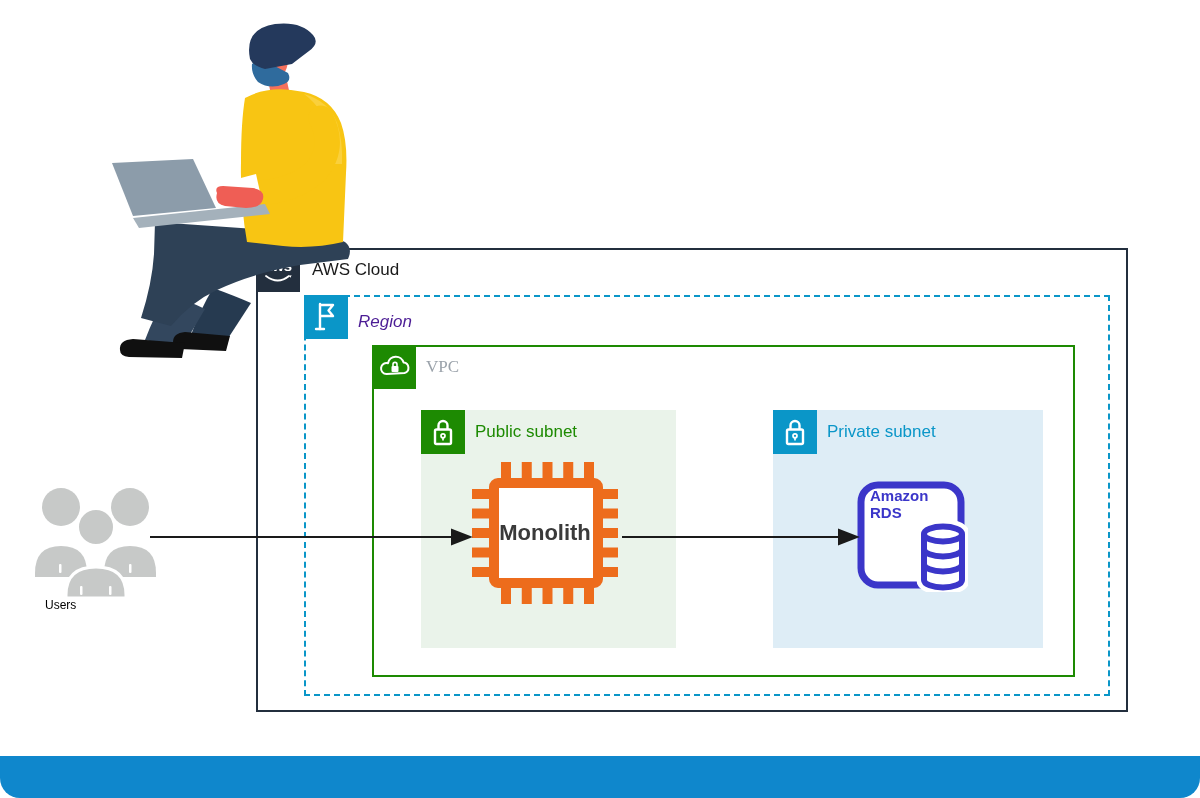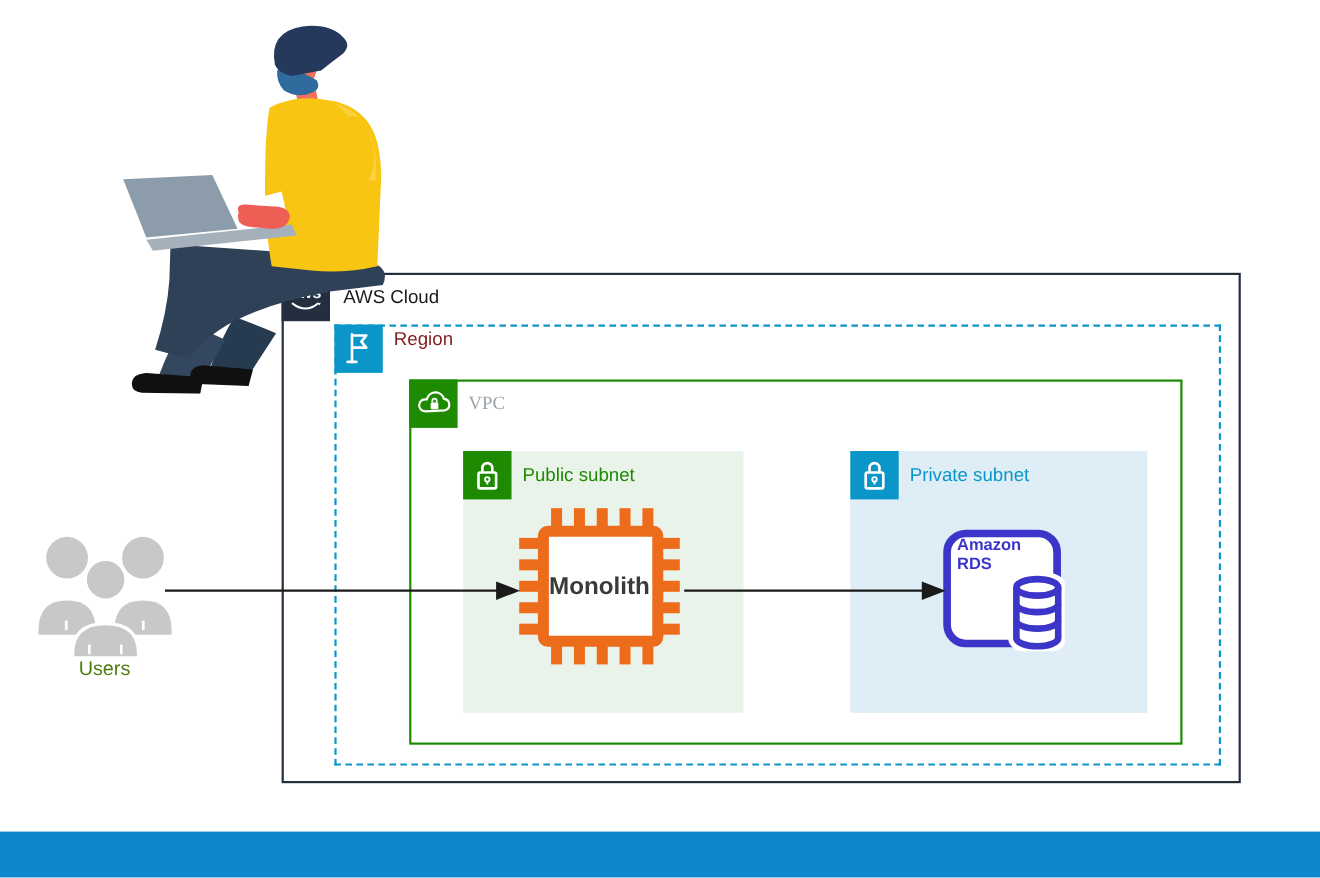--- a/index.html
+++ b/index.html
@@ -1,18 +1,18 @@
 <!DOCTYPE html>
 <html><head>
 <meta charset="utf-8">
 <style>
   html,body{margin:0;padding:0;background:#fff;}
   #canvas{
     position:relative;width:1200px;height:798px;background:#fff;
-    font-family:"Liberation Sans", sans-serif;overflow:hidden;
+    font-family:"Liberation Sans", sans-serif;overflow:hidden;border-radius:20px;
   }
   .abs{position:absolute;}
   
   .aws-cloud-box{left:256px;top:248px;width:872px;height:464px;
     border:2px solid #232F3E;box-sizing:border-box;background:#fff;z-index:1;}
   .region-box{left:304px;top:295px;width:806px;height:401px;
     border:2px dashed #0A96C8;box-sizing:border-box;z-index:2;}
   .vpc-box{left:372px;top:345px;width:703px;height:332px;
     border:2px solid #1D8A02;box-sizing:border-box;z-index:3;}
   .public-subnet-box{left:421px;top:410px;width:255px;height:238px;
@@ -24,36 +24,36 @@
     justify-content:center;z-index:6;}
   .aws-logo{left:256px;top:248px;background:#232F3E;}
   .region-icon{left:304px;top:295px;background:#0A96C8;}
   .vpc-icon{left:372px;top:345px;background:#1D8A02;}
   .public-subnet-icon{left:421px;top:410px;background:#1D8A02;}
   .private-subnet-icon{left:773px;top:410px;background:#0A96C8;}
   
   .group-label{height:44px;display:flex;align-items:center;
     font-size:17px;z-index:6;white-space:nowrap;}
   .aws-cloud-label{left:312px;top:248px;color:#1A1A1A;}
-  .region-label{left:358px;top:287px;color:#7f1d1d;}
+  .region-label{left:358px;top:300px;color:#4c1d95;font-style:italic;}
   .vpc-label{left:426px;top:345px;color:#9AA2AA;font-family:Liberation Serif, serif;}
   .public-subnet-label{left:475px;top:410px;color:#1D8A02;}
   .private-subnet-label{left:827px;top:410px;color:#0A96C8;}
   
   .monolith-wrap{left:465px;top:455px;width:160px;height:156px;z-index:10;}
   .monolith-label{position:absolute;left:0;top:0;width:100%;height:100%;
     display:flex;align-items:center;justify-content:center;
     font-size:22px;font-weight:bold;color:#3A3A3A;}
   .rds-wrap{left:856px;top:480px;width:112px;height:112px;z-index:10;}
   .rds-label{position:absolute;left:14px;top:8px;font-size:15px;
     font-weight:bold;color:#3B36C9;line-height:1.1;}
   
   .users-icon{left:30px;top:478px;width:132px;height:122px;z-index:5;}
-  .users-label{left:45px;top:598px;width:100px;text-align:center;
-    font-size:18px;color:#4d7c0f;z-index:5;}
+  .users-label{left:45px;top:598px;width:100px;text-align:left;
+    font-size:12px;color:#000000;z-index:5;}
   
   .arrows{left:0;top:0;width:1200px;height:798px;z-index:40;pointer-events:none;}
   
   .person{left:95px;top:2px;width:280px;height:356px;z-index:50;}
   
   .footer-bar{left:0;top:756px;width:1200px;height:42px;background:#0F87CC;z-index:60;}
 </style>
 </head>
 <body>
 

